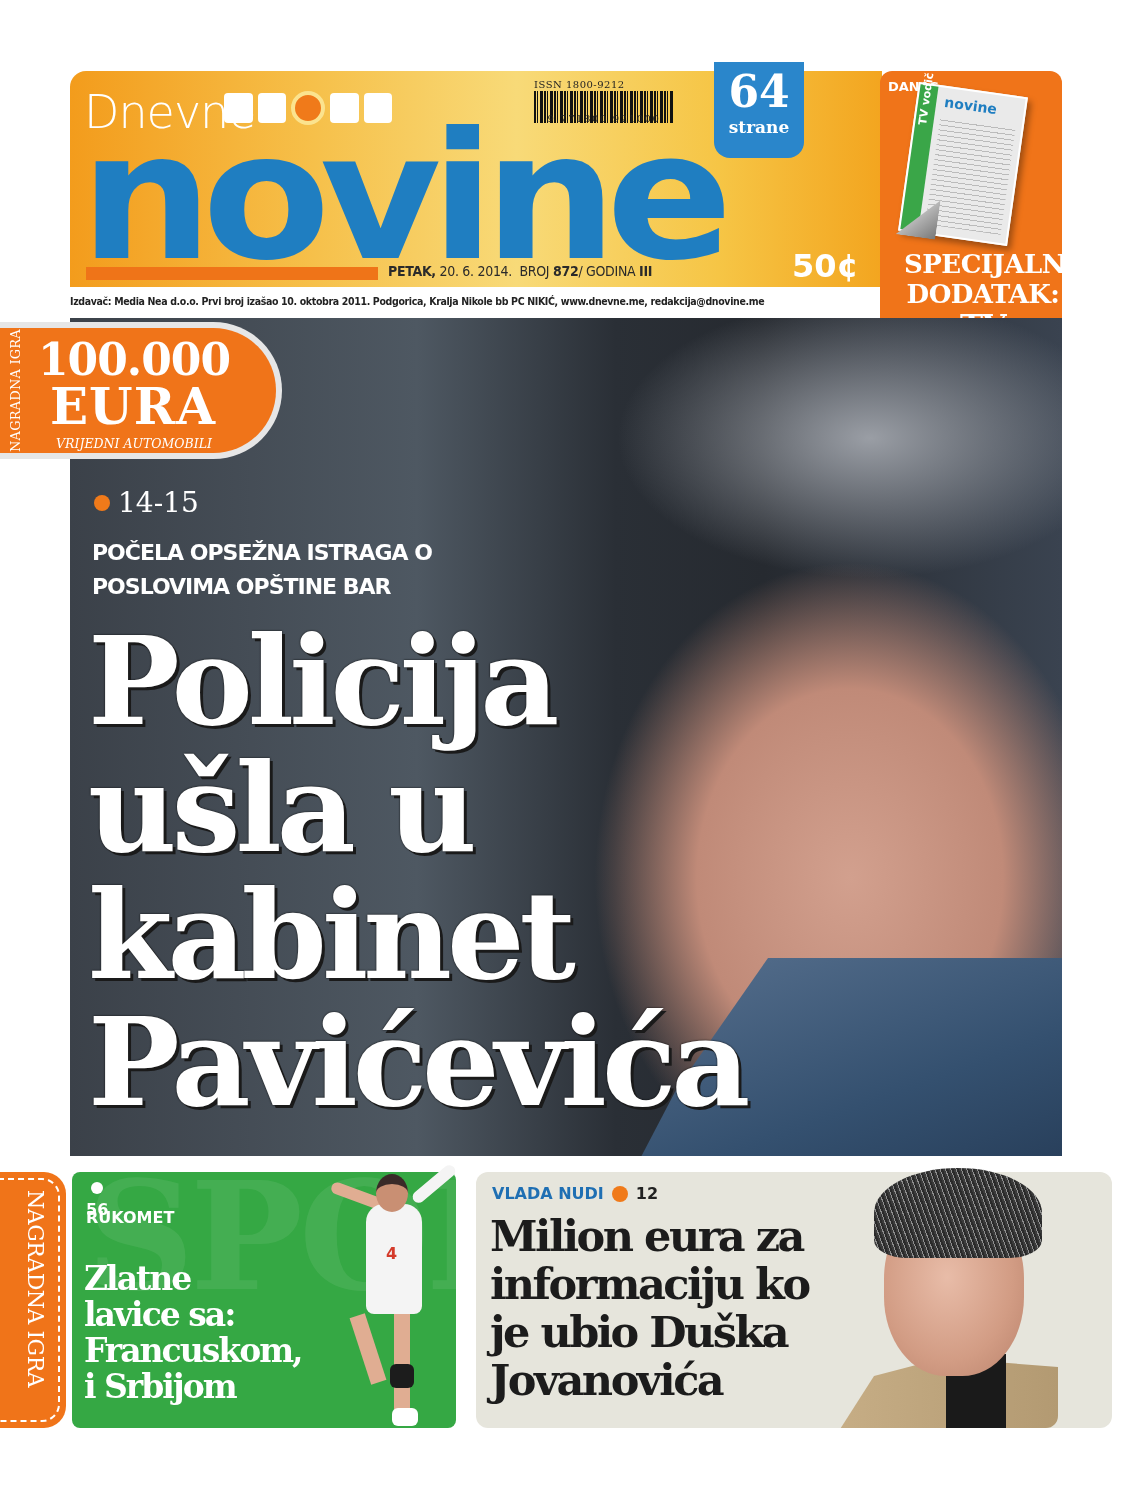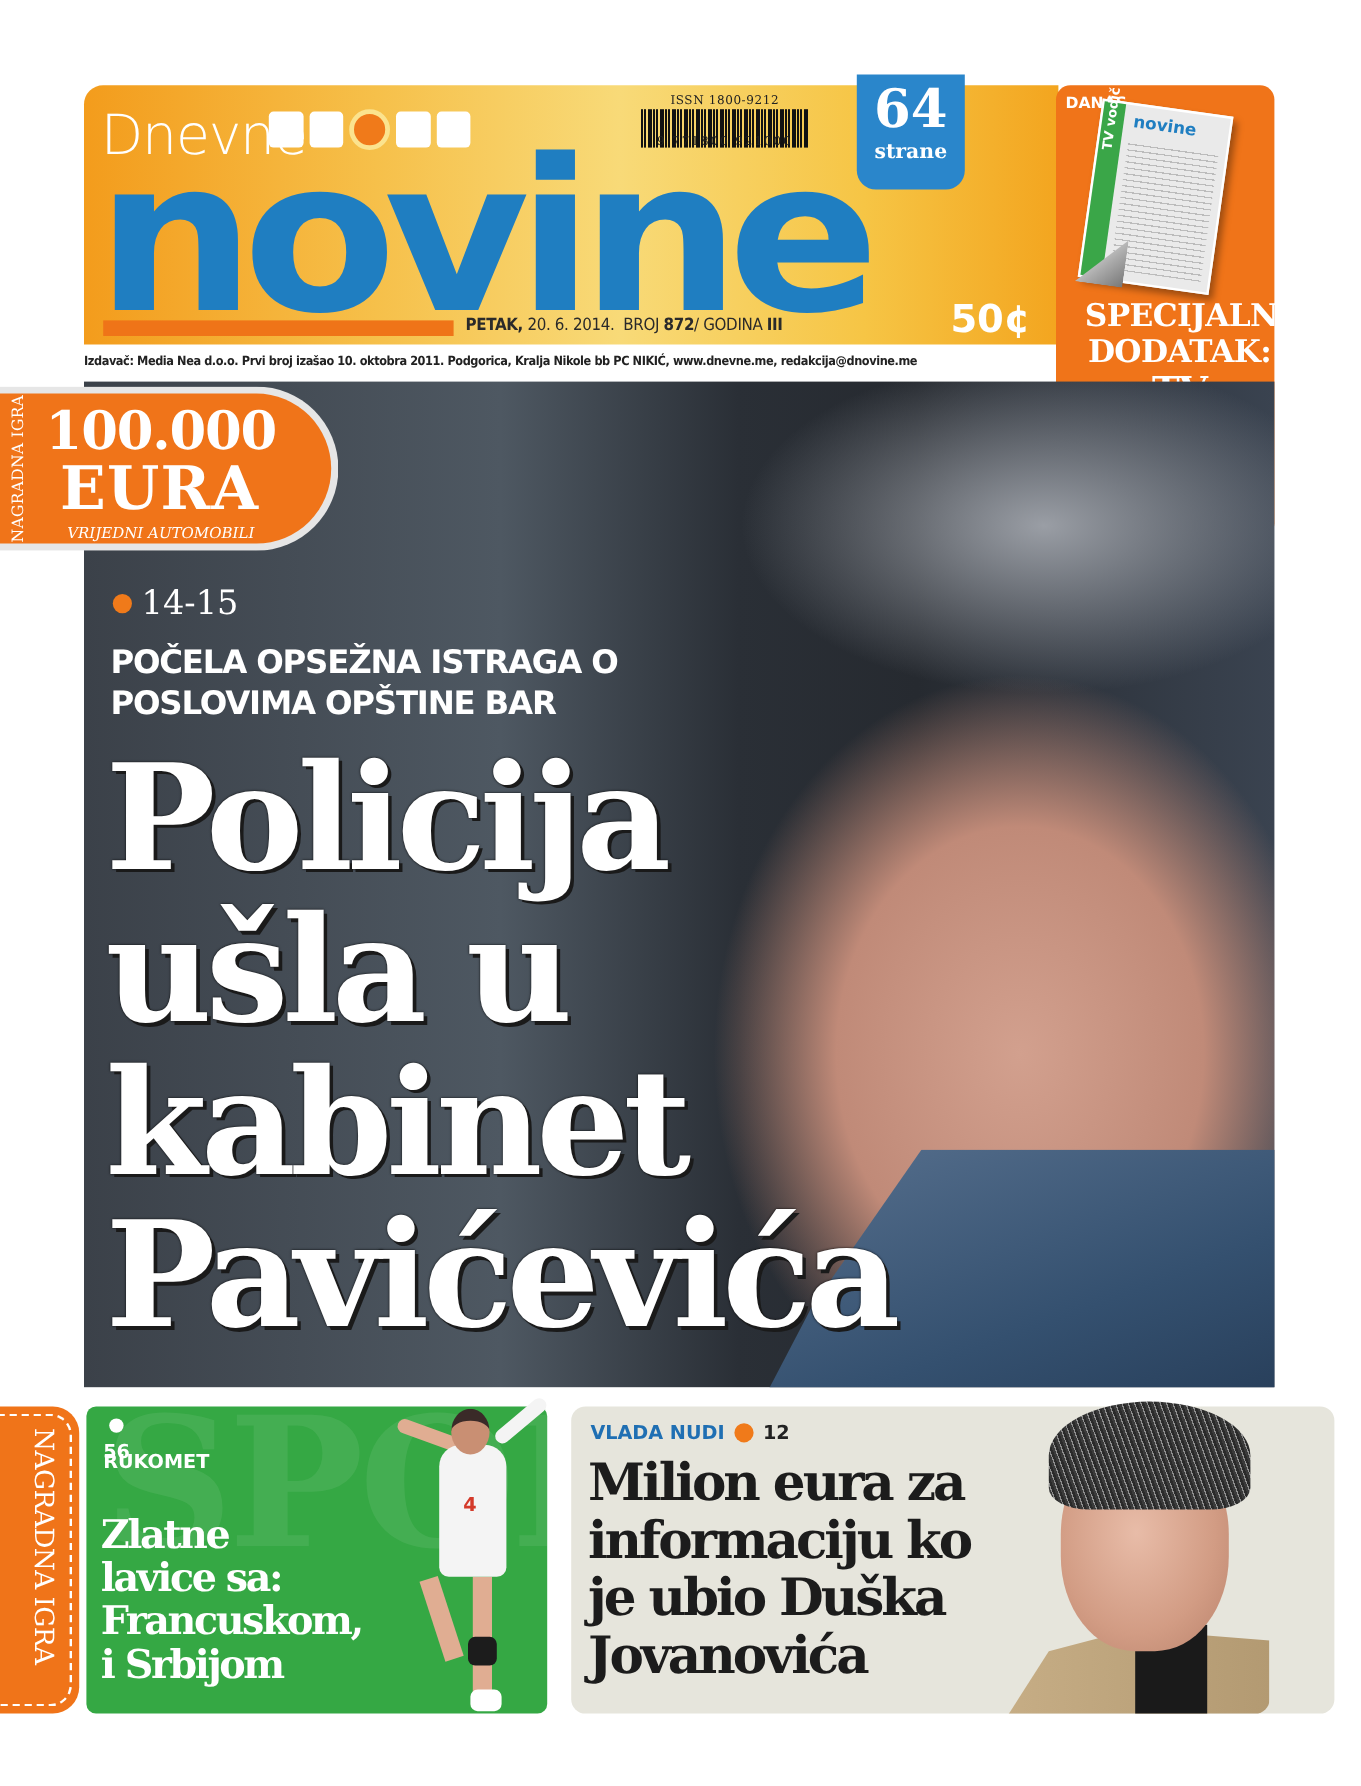--- a/index.html
+++ b/index.html
@@ -24,21 +24,21 @@
     color: #1f7ec1; font-family: "DejaVu Sans", sans-serif; font-weight: bold;
     letter-spacing: -10px; transform: scaleX(1.06); transform-origin: left;
   }
   .logo-pill {
     position: absolute; left: 154px; top: 22px; width: 168px; height: 30px;
     display: flex; align-items: center; gap: 5px;
   }
   .logo-pill .seg { height: 30px; background: #fff; flex: 1; border-radius: 4px; }
   .logo-pill .dot { width: 34px; height: 34px; border-radius: 50%; background: #f07a1a; border: 4px solid #fbe38e; flex: none; }
   .barcode-area { position: absolute; left: 464px; top: 8px; width: 140px; height: 58px; }
-  .issn { font-family: "DejaVu Serif", serif; font-size: 10px; color: #222; text-align: center; letter-spacing: 0.5px; }
+  .issn { font-family: "DejaVu Serif", serif; font-size: 10px; color: #222; text-align: left; letter-spacing: 0.5px; }
   .bars { height: 32px; margin-top: 1px; background: repeating-linear-gradient(90deg, #111 0 2px, transparent 2px 3px, #111 3px 4px, transparent 4px 6px, #111 6px 9px, transparent 9px 10px); }
   .barnum { font-family: "DejaVu Serif", serif; font-size: 10px; color: #222; text-align: center; letter-spacing: 1.6px; margin-top: -10px; background: transparent; }
   .orange-rule { position: absolute; left: 16px; top: 196px; width: 292px; height: 13px; background: #ef7418; }
   .dateline { position: absolute; left: 318px; top: 192px; font-size: 14px; color: #2a2a2a; white-space: nowrap; font-family: "DejaVu Sans Condensed", "DejaVu Sans", sans-serif; letter-spacing: -0.3px; }
   .dateline b { font-weight: bold; }
 
   .pages-badge {
     position: absolute; left: 714px; top: 62px; width: 90px; height: 96px;
     background: #2a86cb; border-radius: 0 0 16px 16px; color: #fff; text-align: center;
   }
@@ -82,21 +82,21 @@
       linear-gradient(90deg, #3b4149 0%, #4e5862 35%, #2a2f36 55%, #262a30 70%, #3a4350 100%);
   }
   .hero .suit {
     position: absolute; left: 560px; top: 640px; width: 460px; height: 220px;
     background: linear-gradient(160deg, #57708e 0%, #34506f 60%, #263c57 100%);
     clip-path: polygon(30% 0, 100% 0, 100% 100%, 0 100%, 10% 60%);
   }
   .hero-kicker-line { position: absolute; left: 24px; top: 168px; display: flex; align-items: center; gap: 8px; }
   .orange-dot { width: 16px; height: 16px; border-radius: 50%; background: #f07a1a; display: inline-block; }
   .hero-page { font-family: "DejaVu Serif", serif; font-size: 28px; color: #fff; }
-  .hero-sub { position: absolute; left: 22px; top: 218px; font-size: 27px; line-height: 34px; font-weight: bold; color: #fff; letter-spacing: -1px; font-family: "DejaVu Sans", sans-serif; }
+  .hero-sub { position: absolute; left: 22px; top: 218px; font-size: 22px; line-height: 34px; font-weight: bold; color: #fff; letter-spacing: -1px; font-family: "DejaVu Sans", sans-serif; }
   .hero-title {
     position: absolute; left: 18px; top: 300px; font-family: "DejaVu Serif", serif; font-weight: bold;
     font-size: 122px; line-height: 127px; color: #fff; letter-spacing: -5px;
     text-shadow: 3px 3px 0 #1a1a1a, 0 0 2px #000;
   }
 
   
   .prize {
     position: absolute; left: 0; top: 322px; width: 282px; height: 137px;
     background: #f07419; border-radius: 0 70px 70px 0; border: 6px solid #e6e6e6; border-left: none;

